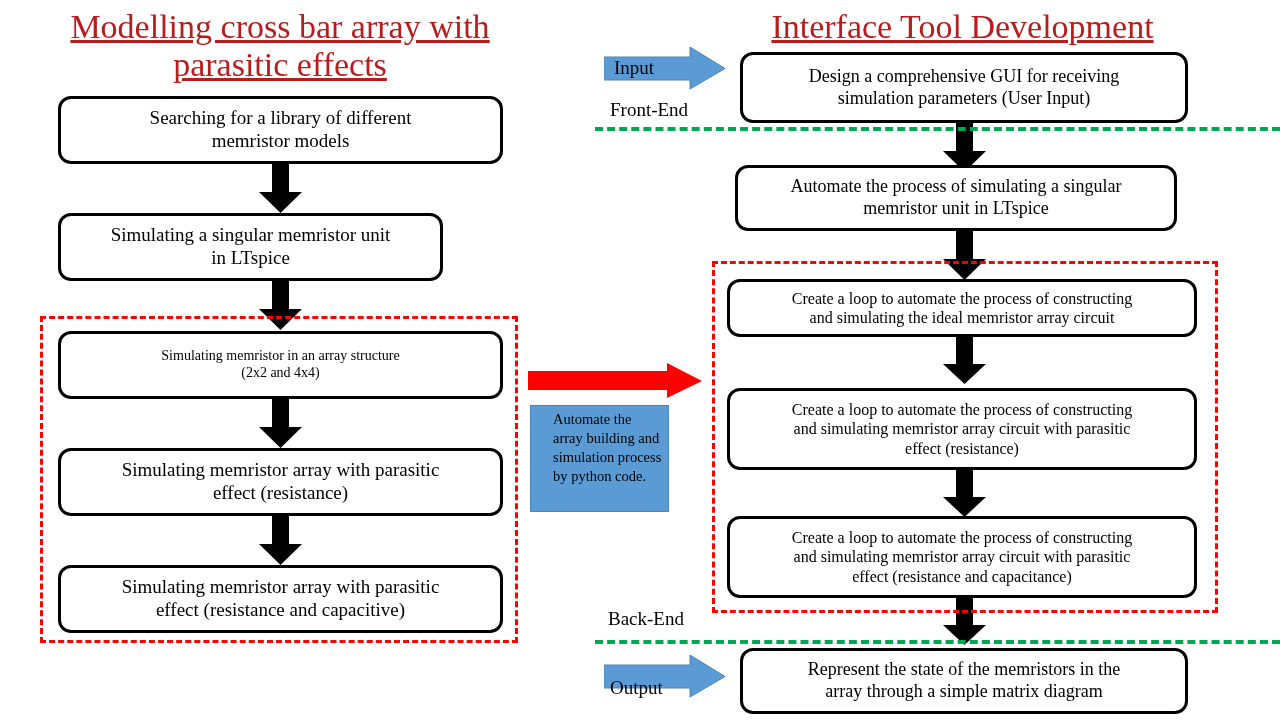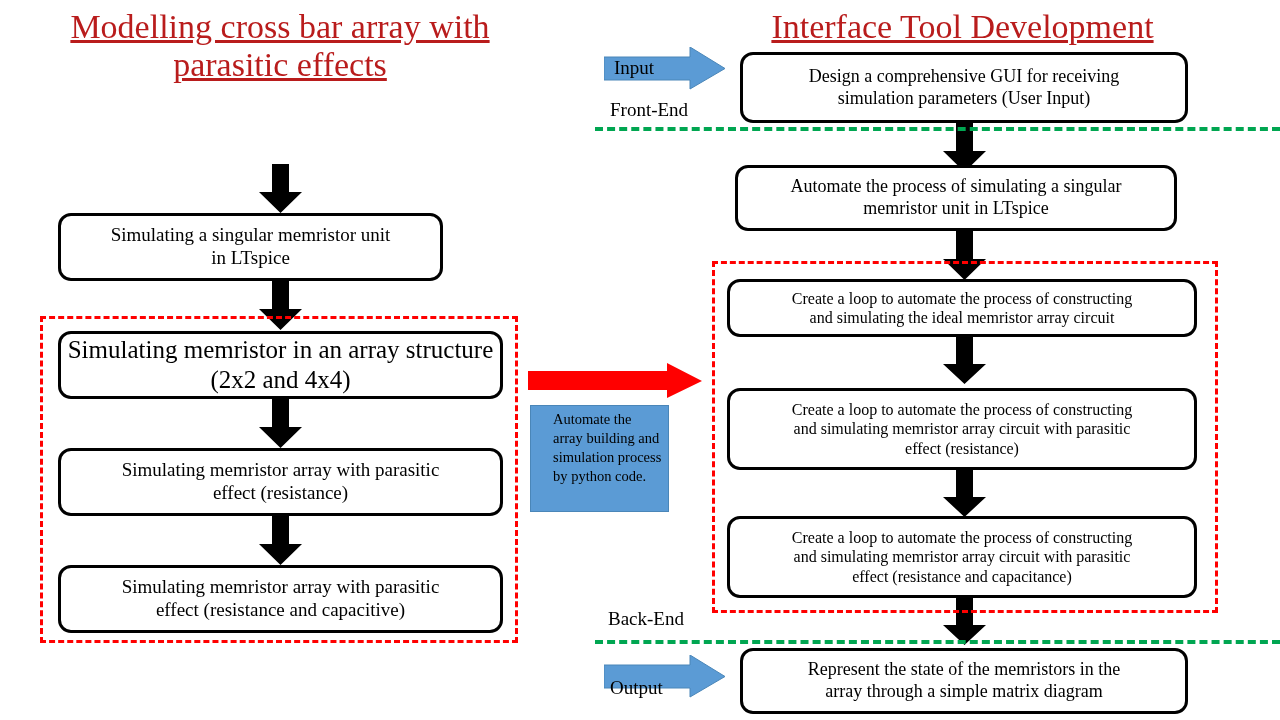--- a/index.html
+++ b/index.html
@@ -91,41 +91,45 @@
   }
 </style>
 </head>
 <body>
 
 <div id="canvas">
 
   <div class="title" style="left:55px; top:8px; width:450px;">Modelling cross bar array with
 parasitic effects</div>
 
+  <div class="pbox" style="left:58px; top:96px; width:445px; height:68px; font-size:19px;">
+    <span>Searching for a library of different
+memristor models</span>
+  </div>
 
   <div class="arrow-down" style="left:258px; top:164px; width:45px; height:50px;">
     <svg width="45" height="50" viewBox="0 0 45 50">
       <polygon points="14,0 31,0 31,28 44,28 22.5,49 1,28 14,28" fill="#000000"></polygon>
     </svg>
   </div>
 
   <div class="pbox" style="left:58px; top:213px; width:385px; height:68px; font-size:19px;">
     <span>Simulating a singular memristor unit
 in LTspice</span>
   </div>
 
   <div class="arrow-down" style="left:258px; top:281px; width:45px; height:50px;">
     <svg width="45" height="50" viewBox="0 0 45 50">
       <polygon points="14,0 31,0 31,28 44,28 22.5,49 1,28 14,28" fill="#000000"></polygon>
     </svg>
   </div>
 
   <div class="dash-red" style="left:40px; top:316px; width:478px; height:327px;"></div>
 
-  <div class="pbox" style="left:58px; top:331px; width:445px; height:68px; font-size:25px;">
+  <div class="pbox" style="left:58px; top:331px; width:445px; height:68px; font-size:14px;">
     <span>Simulating memristor in an array structure
 (2x2 and 4x4)</span>
   </div>
 
   <div class="arrow-down" style="left:258px; top:399px; width:45px; height:50px;">
     <svg width="45" height="50" viewBox="0 0 45 50">
       <polygon points="14,0 31,0 31,28 44,28 22.5,49 1,28 14,28" fill="#000000"></polygon>
     </svg>
   </div>
 

